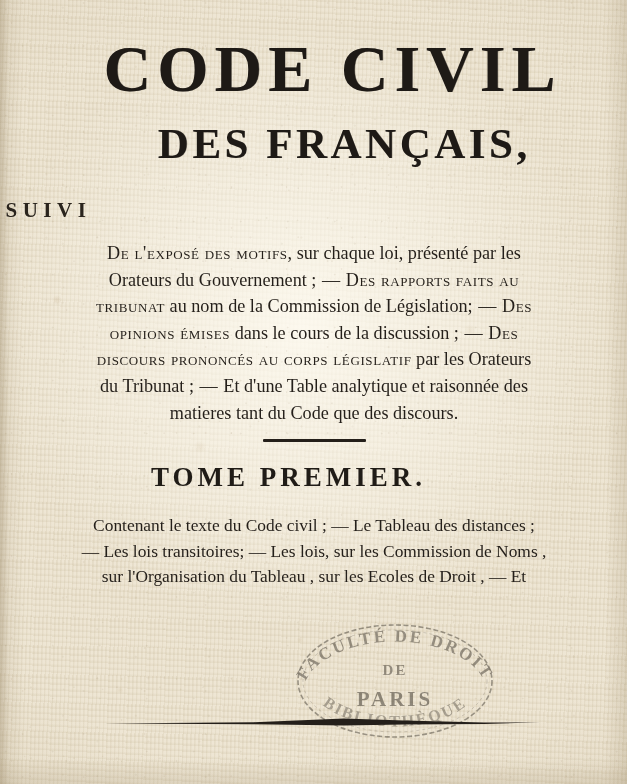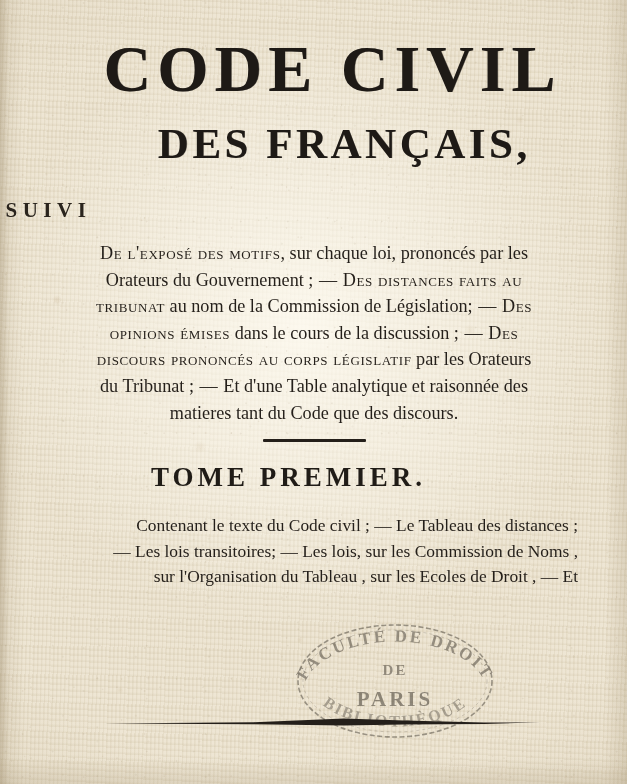--- a/index.html
+++ b/index.html
@@ -162,23 +162,23 @@
     font-weight: 700;
     letter-spacing: 4px;
     text-indent: 4px;
     color: #201c17;
   }
 
   
   .contents-block {
     position: absolute;
     top: 513px;
-    left: 18px;
+    left: 34px;
     width: 560px;
-    text-align: right;
+    text-align: center;
     font-size: 17.4px;
     line-height: 25.5px;
     color: #241f1a;
   }
 
   .contents-block .ln {
     white-space: nowrap;
     display: block;
   }
 
@@ -212,22 +212,22 @@
 
   <div class="content">
 
     <div class="title-main">CODE CIVIL</div>
 
     <div class="title-sub">DES FRANÇAIS,</div>
 
     <div class="suivi">SUIVI</div>
 
     <div class="desc-block" id="desc-block">
-        <span class="ln"><span class="sc">De l'exposé des motifs</span><span>, sur chaque loi, prononcés par les</span></span>
-        <span class="ln"><span>Orateurs du Gouvernement ; </span><span class="dash">—</span><span> </span><span class="sc">Des distances faits au</span></span>
+        <span class="ln"><span class="sc">De l'exposé des motifs</span><span>, sur chaque loi, présenté par les</span></span>
+        <span class="ln"><span>Orateurs du Gouvernement ; </span><span class="dash">—</span><span> </span><span class="sc">Des rapports faits au</span></span>
         <span class="ln"><span class="sc">tribunat</span><span> au nom de la Commission de Législation; </span><span class="dash">—</span><span> </span><span class="sc">Des</span></span>
         <span class="ln"><span class="sc">opinions émises</span><span> dans le cours de la discussion ; </span><span class="dash">—</span><span> </span><span class="sc">Des</span></span>
         <span class="ln"><span class="sc">discours prononcés au corps législatif</span><span> par les Orateurs</span></span>
         <span class="ln"><span>du Tribunat ; </span><span class="dash">—</span><span> Et d'une Table analytique et raisonnée des</span></span>
         <span class="ln"><span>matieres tant du Code que des discours.</span></span>
       </div>
 
     <div class="rule-short"></div>
 
     <div class="tome">TOME PREMIER.</div>

